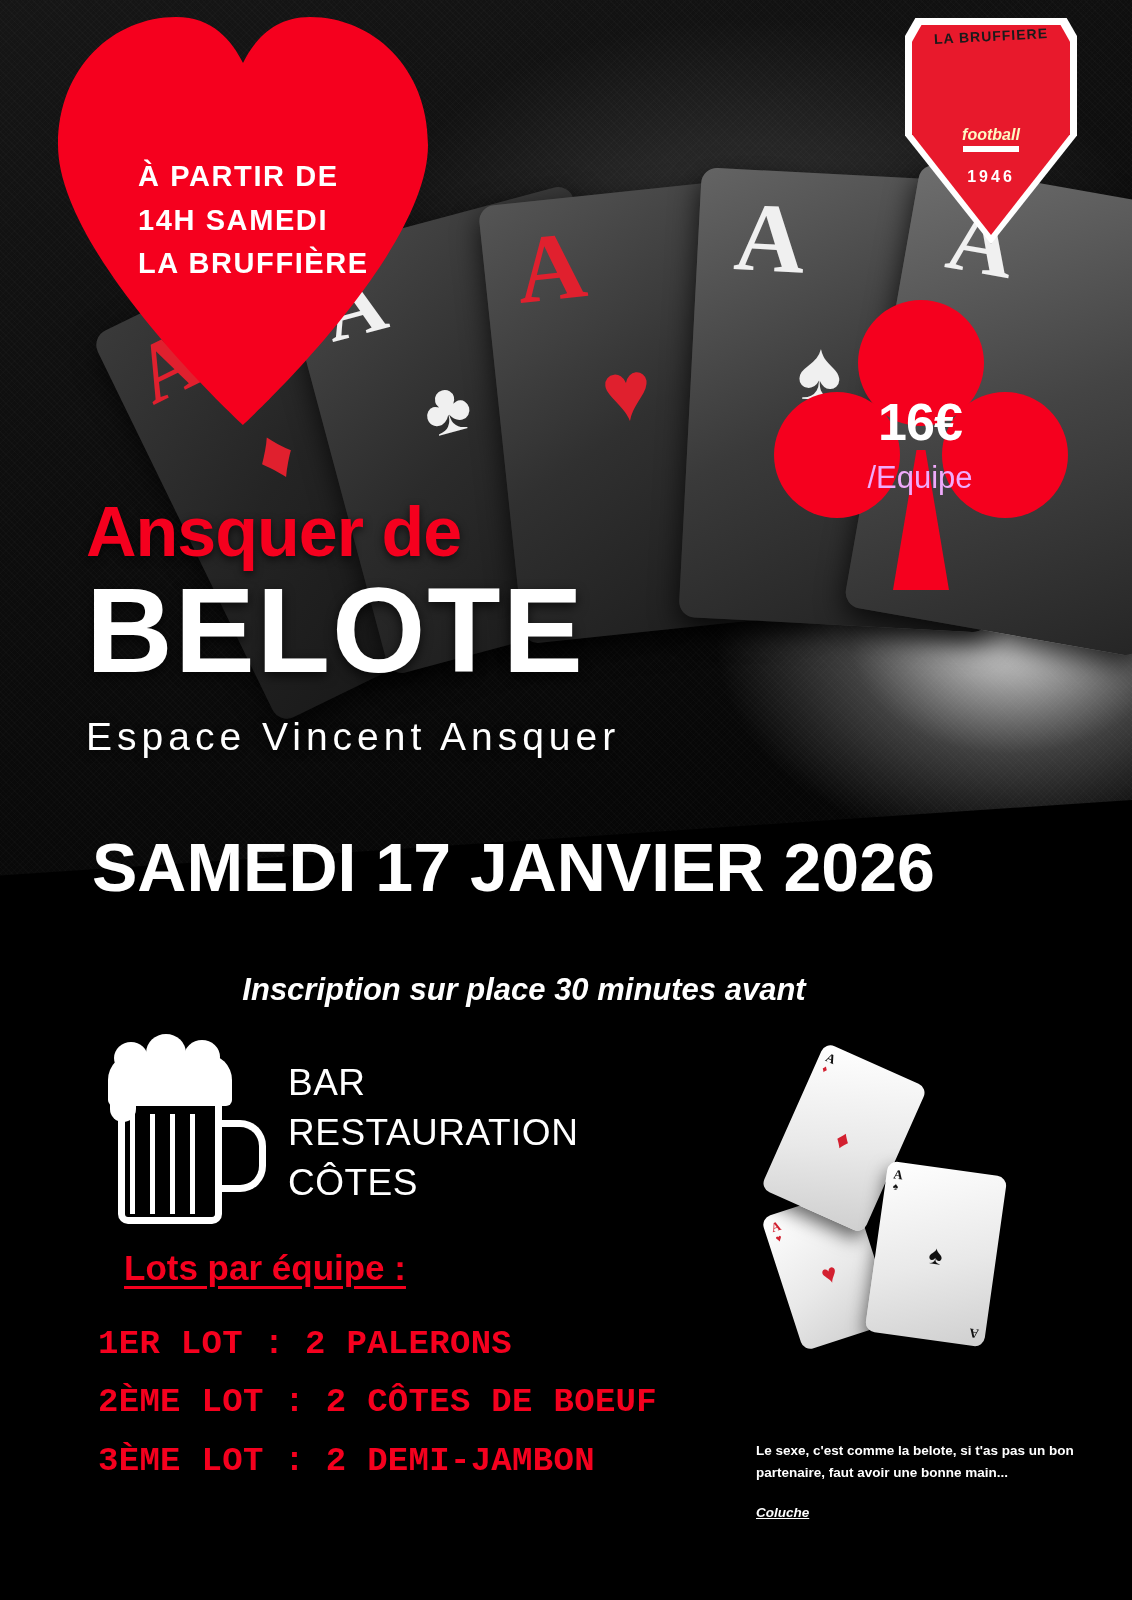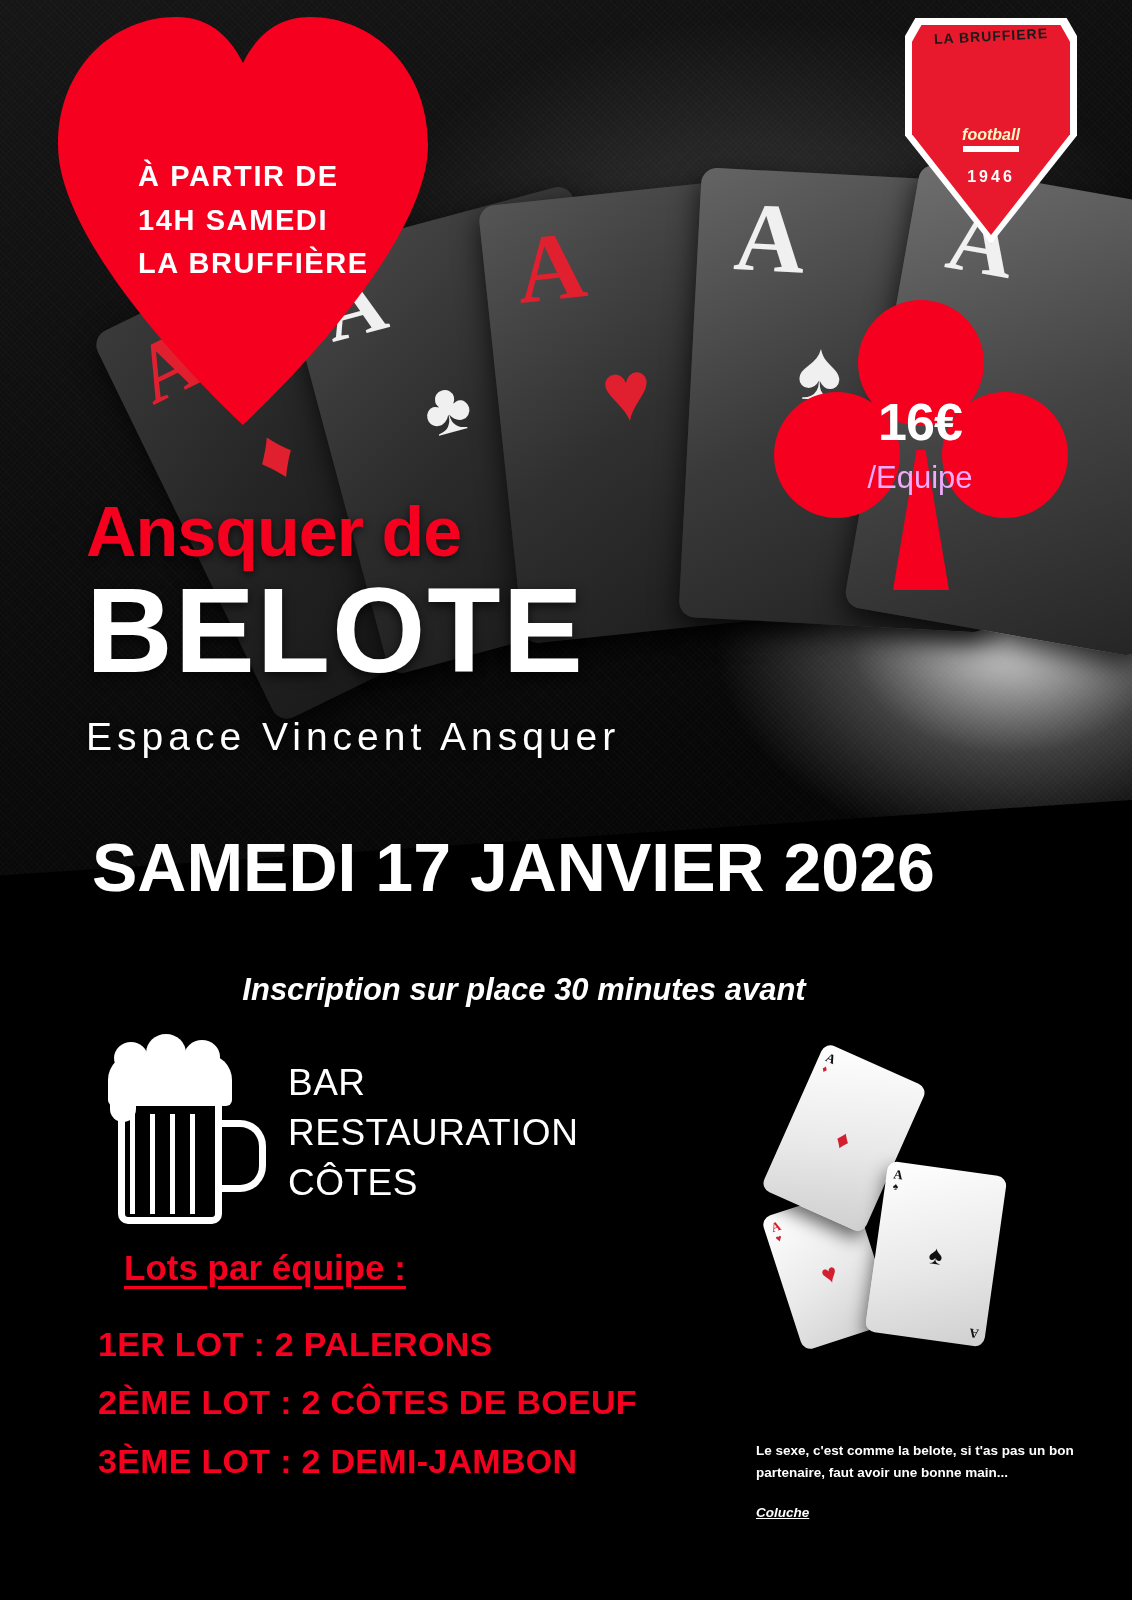--- a/index.html
+++ b/index.html
@@ -192,21 +192,21 @@
 
   
   .lots-title {
     position:absolute; left:98px; top:1248px;
     color:#F5001E; font-size:35px; font-weight:700; text-decoration:underline;
     text-underline-offset:6px;
     margin-left:26px;
   }
   .lots-list { position:absolute; left:98px; top:1315px; }
   .lots-list div {
-    color:#F5001E; font-size:34px; font-weight:700; line-height:1.72; letter-spacing:.3px;
+    color:#F5001E; font-size:34px; font-weight:700; line-height:1.72; letter-spacing:.3px;font-family:Liberation Mono, monospace;
   }
 
   
   .mini-cards { position:absolute; left:760px; top:1050px; width:300px; height:340px; }
   .mc {
     position:absolute; background:linear-gradient(160deg,#ffffff 0%,#e9e9e9 55%,#cfcfcf 100%);
     border-radius:10px; box-shadow:0 8px 18px rgba(0,0,0,.6);
   }
   .mc1 { left:20px; top:150px; width:96px; height:140px; transform:rotate(-18deg); }
   .mc2 { left:28px; top:8px;   width:112px; height:160px; transform:rotate(24deg); }

